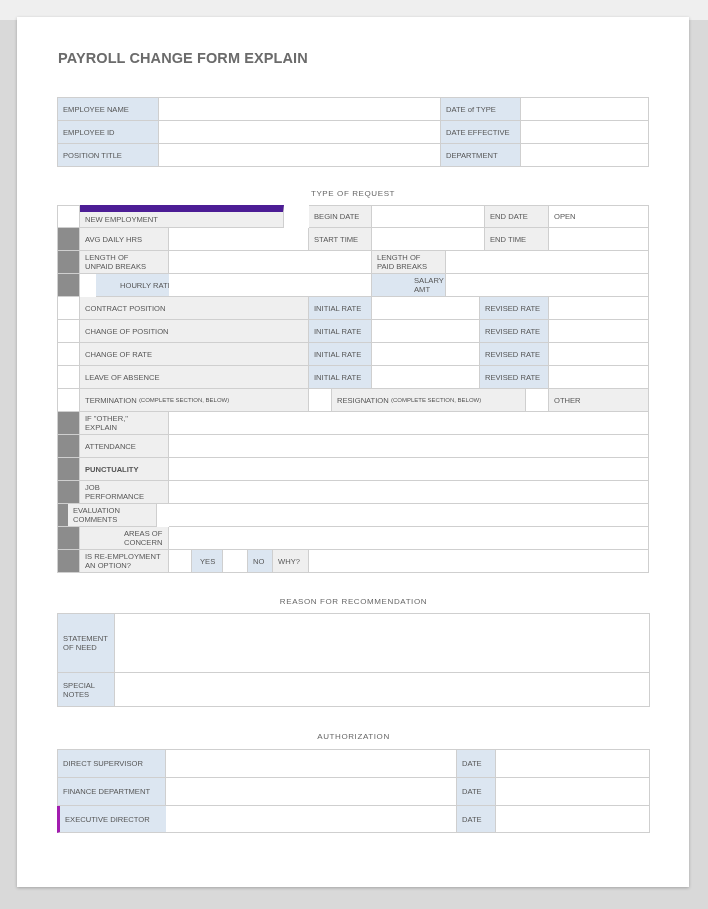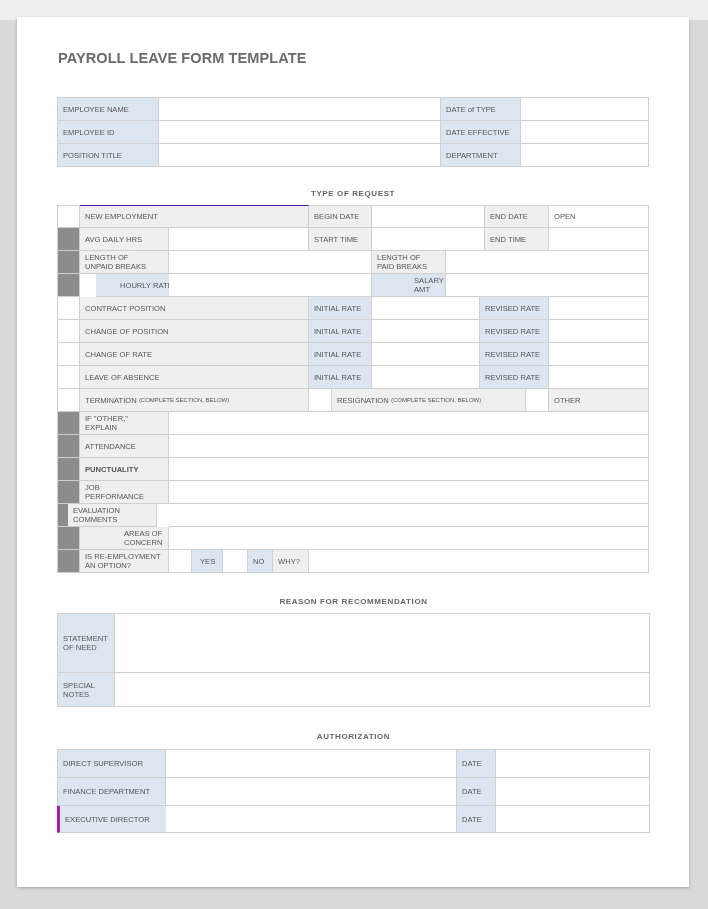--- a/index.html
+++ b/index.html
@@ -10,41 +10,41 @@
   .topbar { position:absolute; left:0; top:0; width:708px; height:20px; background:#efefef; }
   .page {
     position:absolute; left:17px; top:17px; width:672px; height:870px; background:#ffffff;
     box-shadow:0 1px 3px rgba(0,0,0,0.25);
   }
   .title {
     position:absolute; left:41px; top:33px; font-size:14.5px; font-weight:bold; color:#6b6b6b;
     letter-spacing:0.1px; white-space:nowrap;
   }
   .sec {
-    position:absolute; font-size:8px; font-weight:bold; color:#666; letter-spacing:0.6px; text-align:center;
+    position:absolute; font-size:8px; font-weight:normal; color:#666; letter-spacing:0.6px; text-align:center;
   }
   .cell {
     position:absolute; box-sizing:border-box; border-right:1px solid #cfcfcf; border-bottom:1px solid #cfcfcf;
     font-size:7.6px; color:#555; display:flex; align-items:center; padding-left:5px; line-height:9px;
     text-transform:uppercase; overflow:hidden;
   }
   .blue { background:#dce6f1; }
   .grey { background:#efefef; }
   .dark { background:#8c8c8c; }
   .white { background:#ffffff; }
   .tbl { position:absolute; border-top:1px solid #cfcfcf; border-left:1px solid #cfcfcf; box-sizing:border-box; }
   .small { font-size:6px; }
 </style>
 </head>
 <body>
 
 <div class="topbar"></div>
 <div class="page"></div>
 
-<div class="title" style="left:58px;top:50px;">PAYROLL LEAVE FORM TEMPLATE</div>
+<div class="title" style="left:58px;top:50px;">PAYROLL CHANGE FORM EXPLAIN</div>
 
 <div class="tbl" style="left:57px;top:97px;width:592px;height:70px;">
 </div>
 <div class="cell blue" style="left:57px;top:97px;width:102px;height:24px;border-left:1px solid #cfcfcf;border-top:1px solid #cfcfcf;">EMPLOYEE NAME</div>
 <div class="cell white" style="left:159px;top:97px;width:282px;height:24px;border-top:1px solid #cfcfcf;"></div>
 <div class="cell blue" style="left:441px;top:97px;width:80px;height:24px;border-top:1px solid #cfcfcf;text-transform:none;">DATE of TYPE</div>
 <div class="cell white" style="left:521px;top:97px;width:128px;height:24px;border-top:1px solid #cfcfcf;"></div>
 
 <div class="cell blue" style="left:57px;top:121px;width:102px;height:23px;border-left:1px solid #cfcfcf;">EMPLOYEE ID</div>
 <div class="cell white" style="left:159px;top:121px;width:282px;height:23px;"></div>
@@ -52,21 +52,21 @@
 <div class="cell white" style="left:521px;top:121px;width:128px;height:23px;"></div>
 
 <div class="cell blue" style="left:57px;top:144px;width:102px;height:23px;border-left:1px solid #cfcfcf;">POSITION TITLE</div>
 <div class="cell white" style="left:159px;top:144px;width:282px;height:23px;"></div>
 <div class="cell blue" style="left:441px;top:144px;width:80px;height:23px;">DEPARTMENT</div>
 <div class="cell white" style="left:521px;top:144px;width:128px;height:23px;"></div>
 
 <div class="sec" style="left:57px;top:189px;width:592px;">TYPE OF REQUEST</div>
 
 <div class="cell white" style="left:57px;top:205px;width:23px;height:23px;border-left:1px solid #cfcfcf;border-top:1px solid #cfcfcf;"></div>
-<div class="cell grey" style="left:80px;top:205px;width:229px;height:23px;border-top:1px solid #4c1d95;">NEW EMPLOYMENT</div>
+<div class="cell grey" style="left:80px;top:205px;width:204px;height:23px;border-top:7px solid #4c1d95;">NEW EMPLOYMENT</div>
 <div class="cell grey" style="left:309px;top:205px;width:63px;height:23px;border-top:1px solid #cfcfcf;">BEGIN DATE</div>
 <div class="cell white" style="left:372px;top:205px;width:113px;height:23px;border-top:1px solid #cfcfcf;"></div>
 <div class="cell grey" style="left:485px;top:205px;width:64px;height:23px;border-top:1px solid #cfcfcf;">END DATE</div>
 <div class="cell white" style="left:549px;top:205px;width:100px;height:23px;border-top:1px solid #cfcfcf;">OPEN</div>
 
 <div class="cell dark" style="left:57px;top:228px;width:23px;height:23px;border-left:1px solid #cfcfcf;"></div>
 <div class="cell grey" style="left:80px;top:228px;width:89px;height:23px;">AVG DAILY HRS</div>
 <div class="cell white" style="left:169px;top:228px;width:140px;height:23px;"></div>
 <div class="cell grey" style="left:309px;top:228px;width:63px;height:23px;">START TIME</div>
 <div class="cell white" style="left:372px;top:228px;width:113px;height:23px;"></div>

